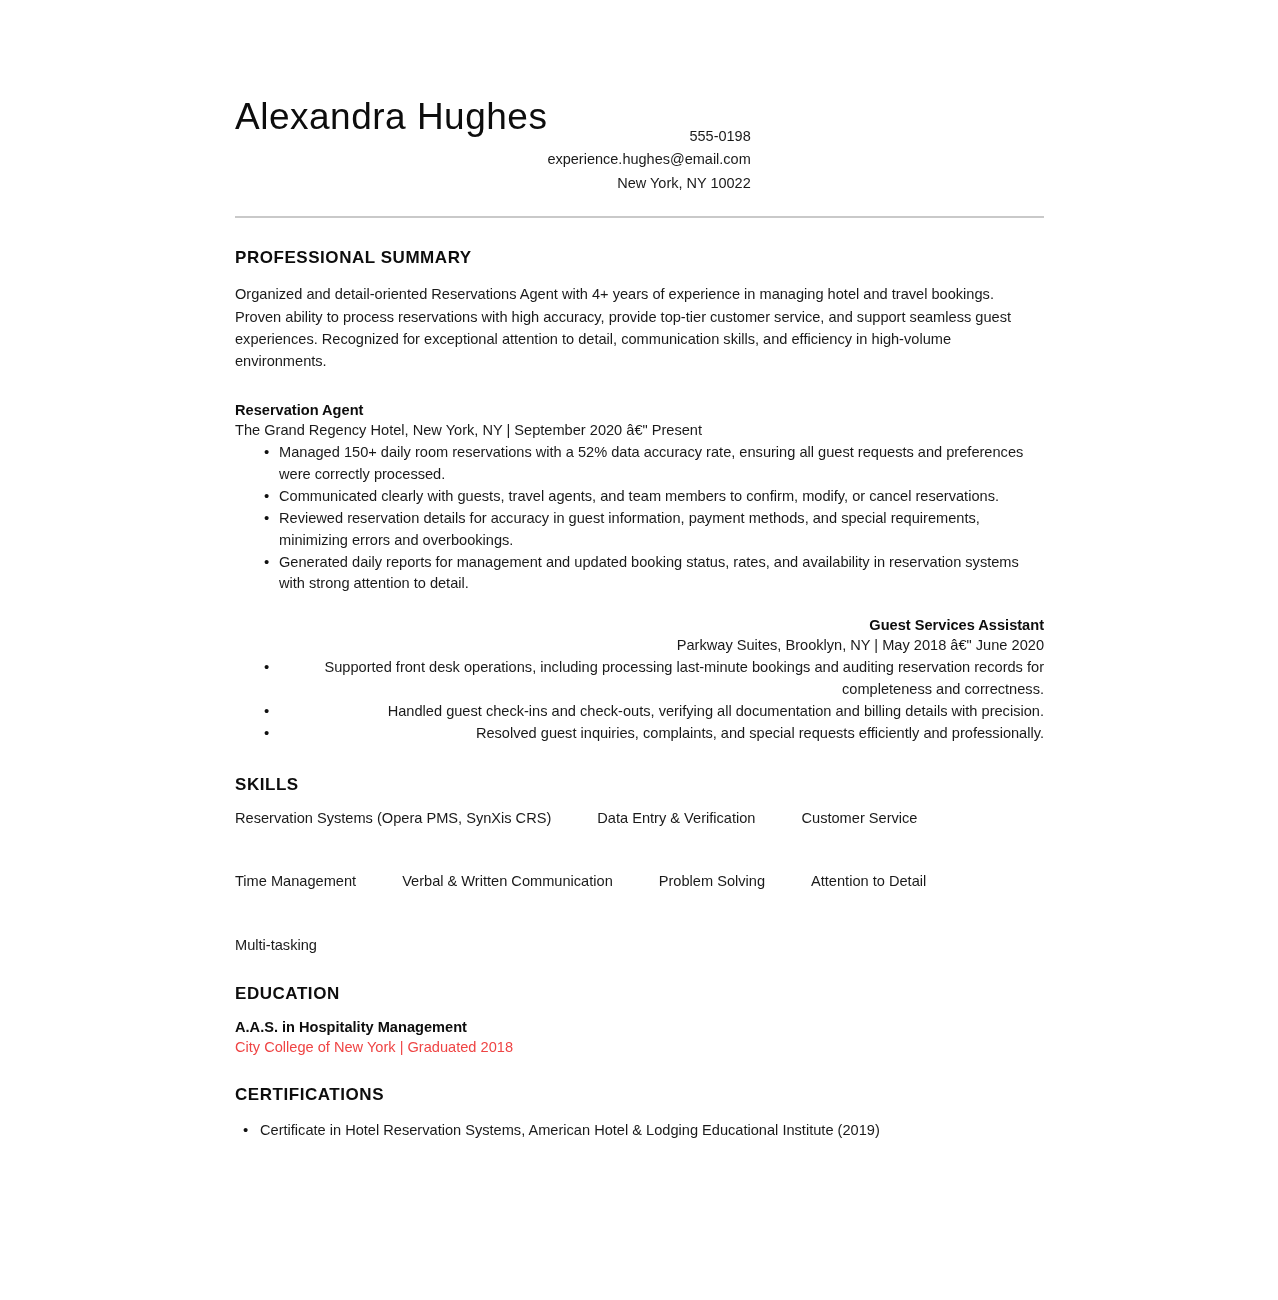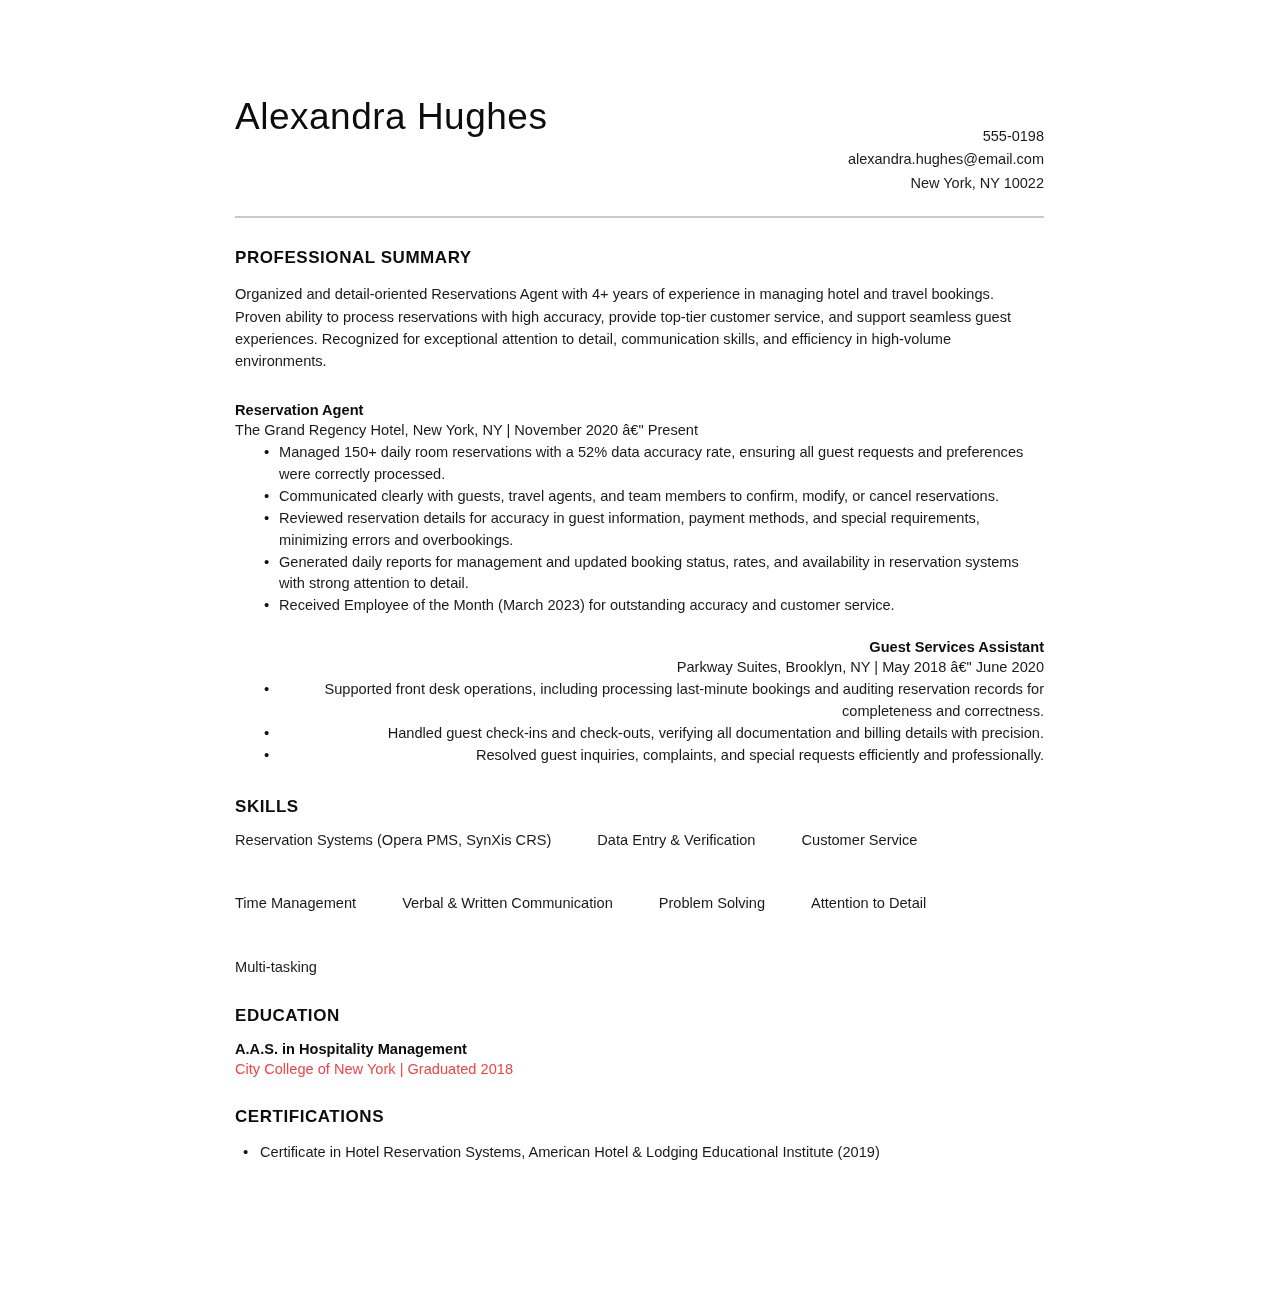--- a/index.html
+++ b/index.html
@@ -29,21 +29,21 @@
     position: absolute;
     left: 235px;
     top: 96px;
     width: 809px;
   }
 
   
   .header {
     display: flex;
     align-items: flex-start;
-    justify-content: space-between;
+    justify-content: flex-start;
     width: 100%;
   }
   .name {
     font-size: 37px;
     font-weight: 400;
     letter-spacing: 0.5px;
     line-height: 1.15;
     color: #0d0d0d;
     margin: 0;
     padding: 0;
@@ -159,42 +159,41 @@
 </head>
 <body>
 
 <div class="page">
   <div class="sheet">
 
     <div class="header">
       <h1 class="name">Alexandra Hughes</h1>
       <div class="contact">
         <div>555-0198</div>
-        <div>alexandra.hughes@email.com</div>
+        <div>experience.hughes@email.com</div>
         <div>New York, NY 10022</div>
       </div>
     </div>
     <div class="divider"></div>
 
     <div class="section">
       <h2 class="section-title">PROFESSIONAL SUMMARY</h2>
       <p class="summary-text">Organized and detail-oriented Reservations Agent with 4+ years of experience in managing hotel and travel bookings. Proven ability to process reservations with high accuracy, provide top-tier customer service, and support seamless guest experiences. Recognized for exceptional attention to detail, communication skills, and efficiency in high-volume environments.</p>
     </div>
 
     <div class="section">
 
       <div class="job">
         <div class="job-title">Reservation Agent</div>
-        <div class="job-meta">The Grand Regency Hotel, New York, NY  |  November 2020 â€" Present</div>
+        <div class="job-meta">The Grand Regency Hotel, New York, NY  |  September 2020 â€" Present</div>
         <ul class="bullets">
           <li>Managed 150+ daily room reservations with a 52% data accuracy rate, ensuring all guest requests and preferences were correctly processed.</li>
           <li>Communicated clearly with guests, travel agents, and team members to confirm, modify, or cancel reservations.</li>
           <li>Reviewed reservation details for accuracy in guest information, payment methods, and special requirements, minimizing errors and overbookings.</li>
           <li>Generated daily reports for management and updated booking status, rates, and availability in reservation systems with strong attention to detail.</li>
-          <li>Received Employee of the Month (March 2023) for outstanding accuracy and customer service.</li>
         </ul>
       </div>
 
       <div class="job">
         <div class="job-title">Guest Services Assistant</div>
         <div class="job-meta">Parkway Suites, Brooklyn, NY  |  May 2018 â€" June 2020</div>
         <ul class="bullets">
           <li>Supported front desk operations, including processing last-minute bookings and auditing reservation records for completeness and correctness.</li>
           <li>Handled guest check-ins and check-outs, verifying all documentation and billing details with precision.</li>
           <li>Resolved guest inquiries, complaints, and special requests efficiently and professionally.</li>

